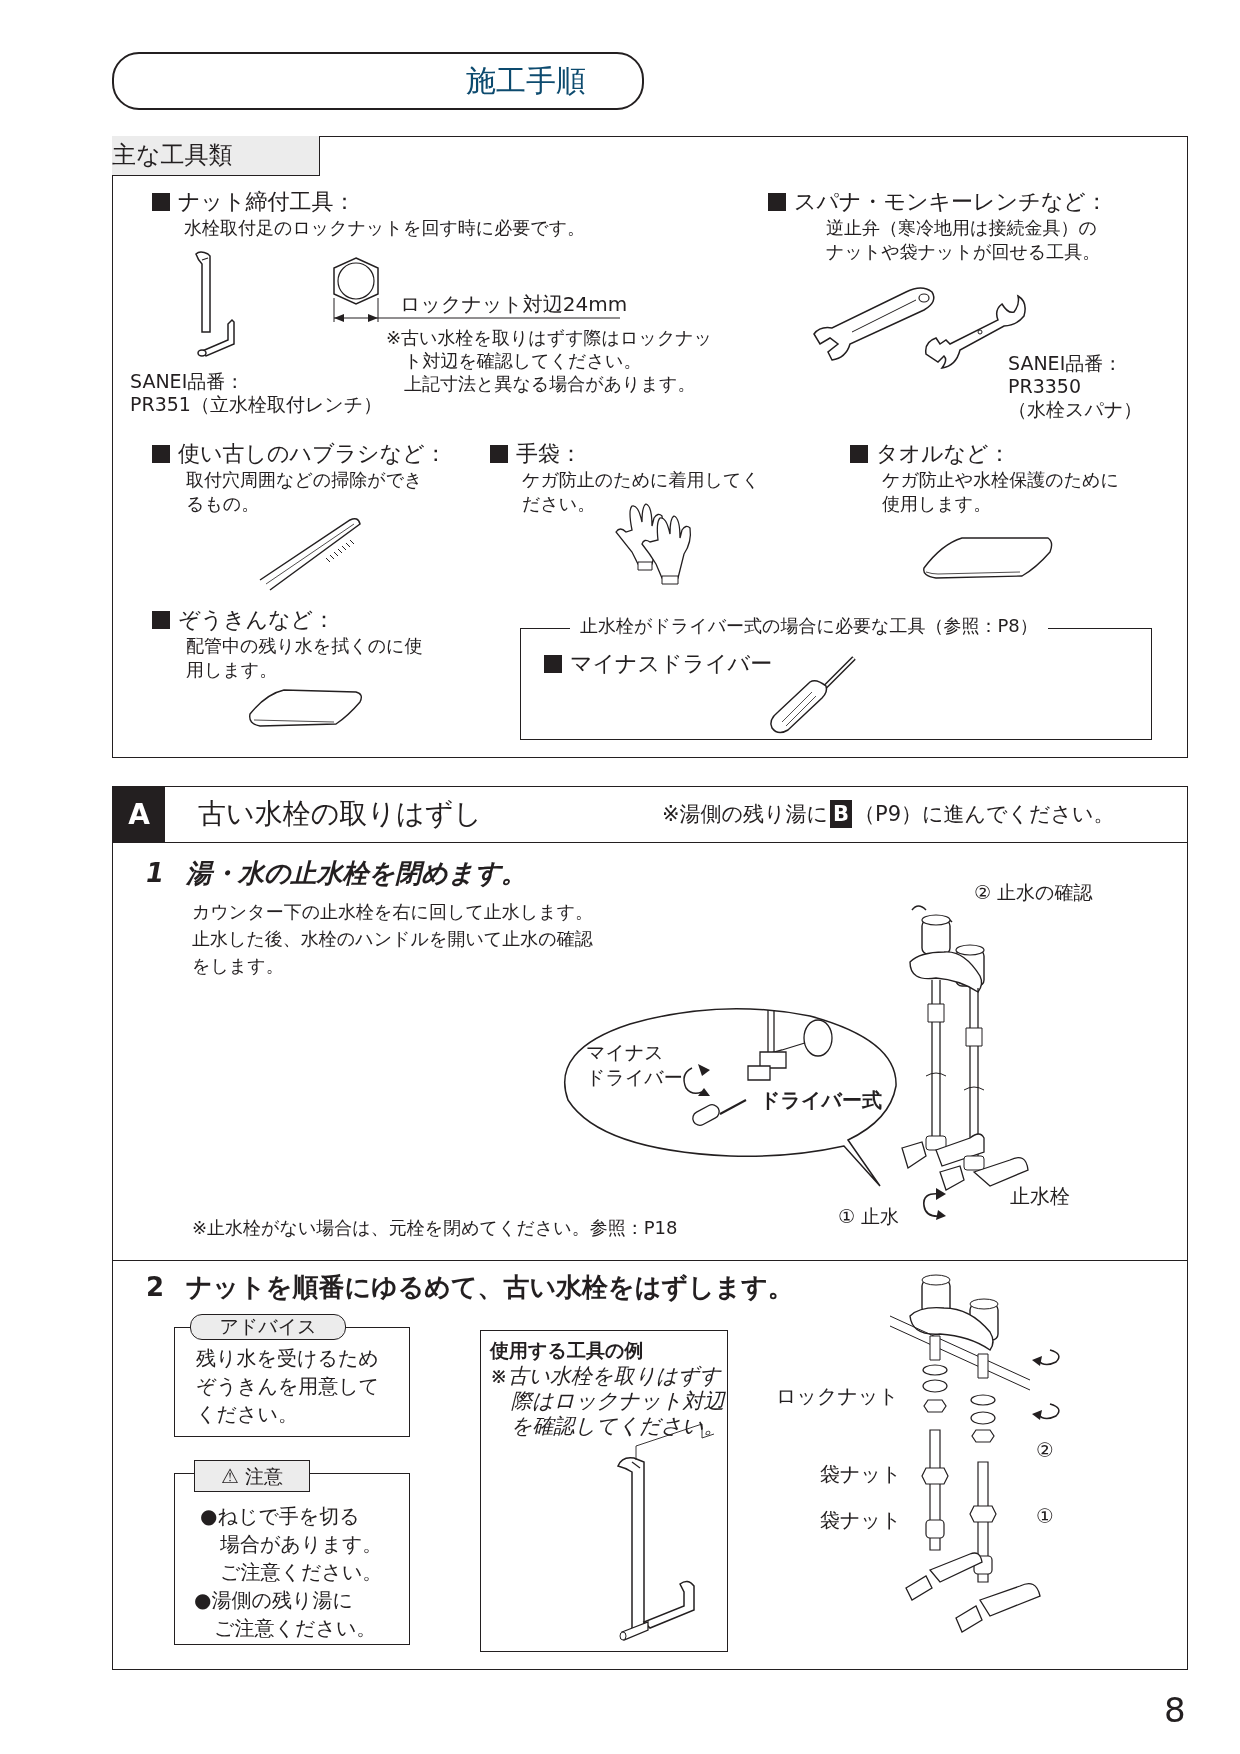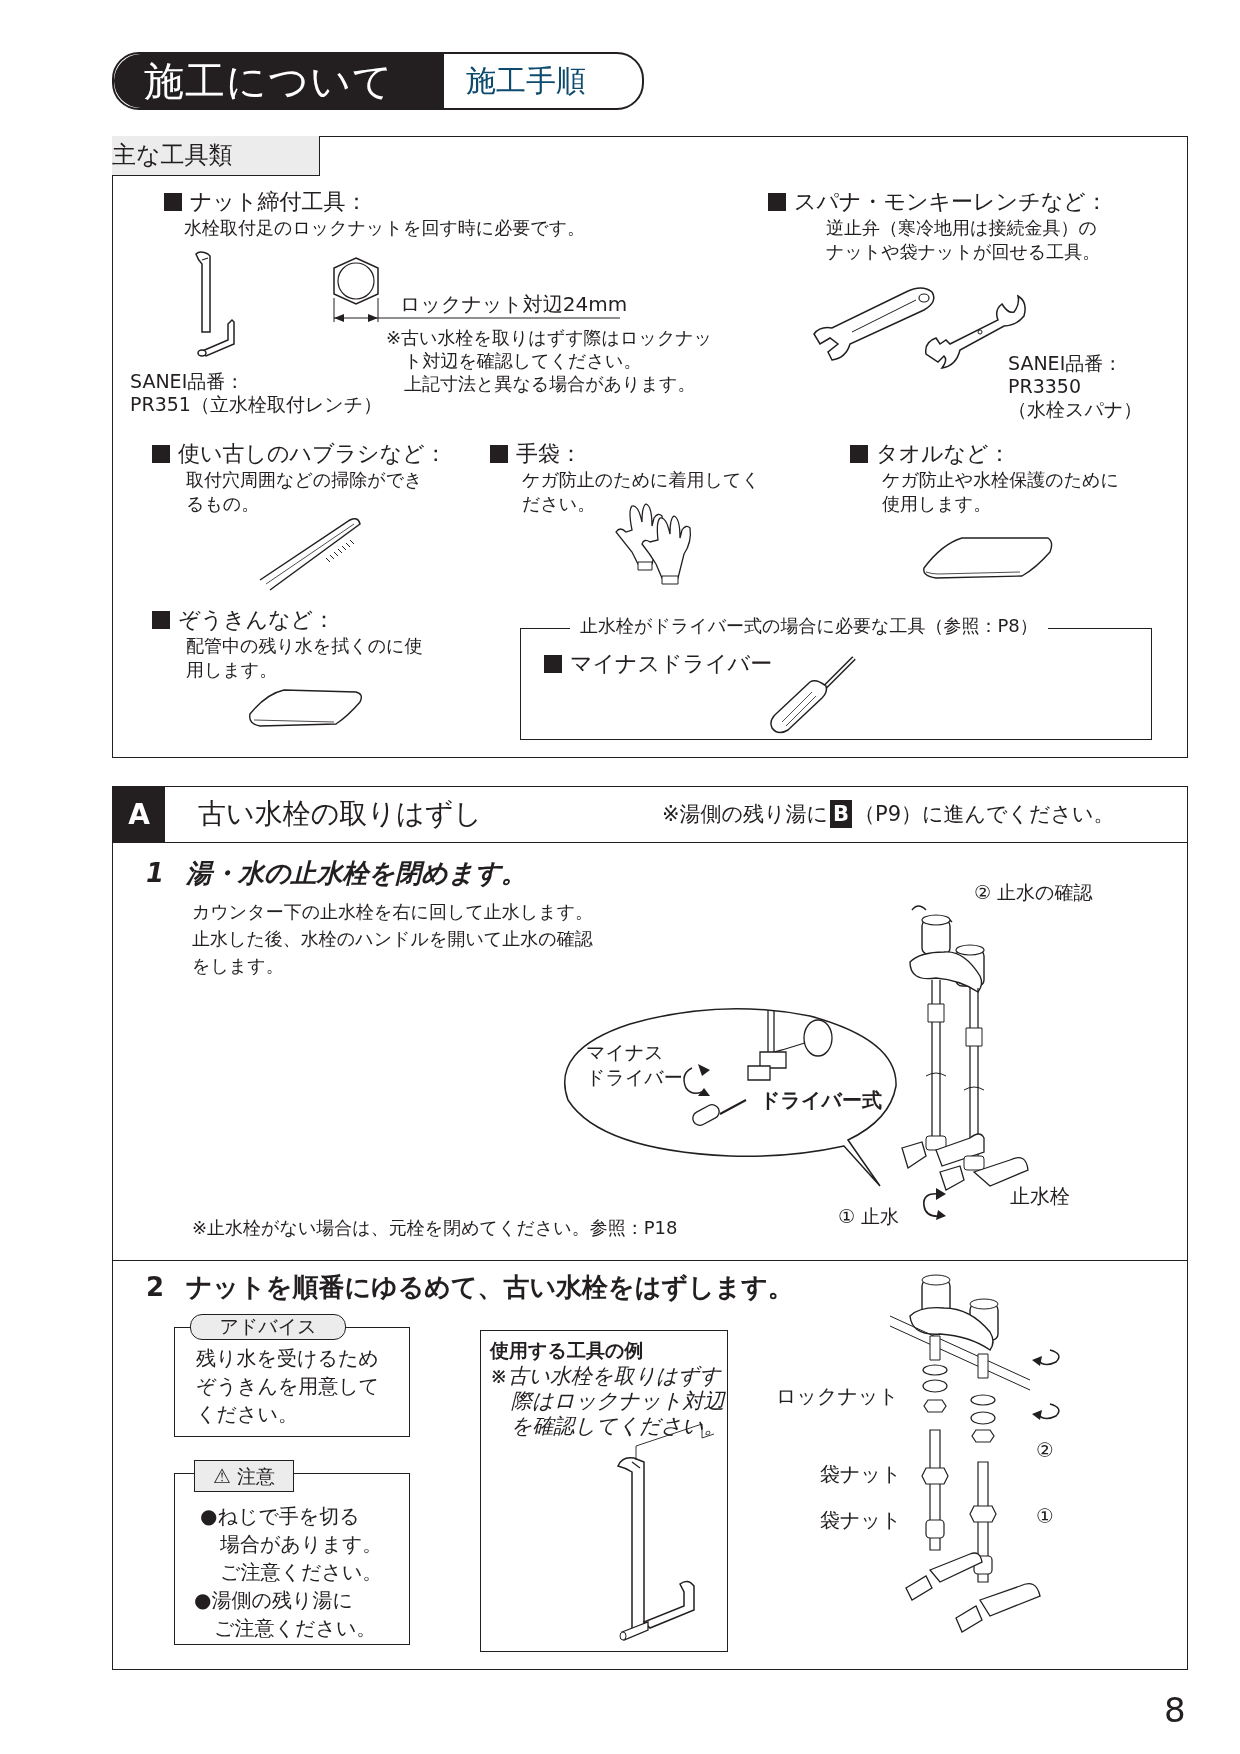--- a/index.html
+++ b/index.html
@@ -27,40 +27,37 @@
   .secA-badge{left:113px;top:787px;width:52px;height:55px;background:#231f20;color:#fff;font-size:28px;font-weight:bold;line-height:55px;text-align:center;}
   .secA-title{left:198px;top:796px;font-size:28px;line-height:36px;}
   .secA-note{left:662px;top:800px;font-size:21px;line-height:28px;white-space:nowrap;}
   .b-badge{display:inline-block;background:#231f20;color:#fff;font-weight:bold;padding:0 3px;margin:0 2px;}
   .step-title{font-size:26px;line-height:34px;font-weight:bold;white-space:nowrap;}
   .step-num{display:inline-block;width:40px;}
   .step-divider{left:112px;top:1260px;width:1076px;border-top:1.5px solid #231f20;}
   .advice-box{left:174px;top:1327px;width:236px;height:110px;border:1.5px solid #231f20;box-sizing:border-box;}
   .advice-tab{left:190px;top:1314px;width:154px;height:24px;border:1.5px solid #231f20;border-radius:12px;background:#ececec;font-size:19px;line-height:22px;text-align:center;}
   .caution-box{left:174px;top:1473px;width:236px;height:172px;border:1.5px solid #231f20;box-sizing:border-box;}
-  .caution-tab{left:194px;top:1460px;width:100px;height:32px;border:1.5px solid #231f20;background:#ececec;font-size:19px;line-height:30px;text-align:center;box-sizing:border-box;}
+  .caution-tab{left:194px;top:1460px;width:116px;height:32px;border:1.5px solid #231f20;background:#ececec;font-size:19px;line-height:30px;text-align:center;box-sizing:border-box;}
   .tool-ex-box{left:480px;top:1330px;width:248px;height:322px;border:1.5px solid #231f20;box-sizing:border-box;}
   .page-num{left:1164px;top:1690px;font-size:34px;line-height:40px;}
   svg{position:absolute;overflow:visible;}
   svg *{vector-effect:non-scaling-stroke;}
 </style>
 </head>
 <body>
 
 <div class="abs hdr-pill">
-  <div class="hdr-dark">
-    <span class="hdr-title">施工について</span>
-  </div>
   <span class="hdr-sub">施工手順</span>
 </div>
 
 <div class="abs tools-frame"></div>
 <div class="abs tools-tab">主な工具類</div>
 
-<div class="abs item-h" style="left:152px;top:188px;margin-left:12px;"><span class="sq"></span><span>ナット締付工具：</span></div>
+<div class="abs item-h" style="left:152px;top:188px;"><span class="sq"></span><span>ナット締付工具：</span></div>
 <div class="abs item-d" style="left:184px;top:216px;">水栓取付足のロックナットを回す時に必要です。</div>
 <svg style="left:186px;top:250px;" width="60" height="110" viewBox="0 0 60 110">
   <path d="M10 4 Q14 0 22 4 L24 6 L24 82 L16 82 L16 14 Q12 10 10 4Z" fill="#fff" stroke="#231f20" stroke-width="1.5"></path>
   <path d="M16 10 L22 8" stroke="#231f20" stroke-width="1.2"></path>
   <path d="M42 74 L46 70 L48 72 L48 94 L20 106 L14 102 L42 90 Z" fill="#fff" stroke="#231f20" stroke-width="1.5"></path>
   <ellipse cx="16" cy="103" rx="4" ry="3" fill="#fff" stroke="#231f20" stroke-width="1.5"></ellipse>
 </svg>
 <svg style="left:330px;top:256px;" width="300" height="70" viewBox="0 0 300 70">
   <polygon points="26,2 48,12 48,38 26,48 4,38 4,12" fill="#fff" stroke="#231f20" stroke-width="1.5"></polygon>
   <circle cx="26" cy="25" r="18" fill="none" stroke="#231f20" stroke-width="1.2"></circle>

